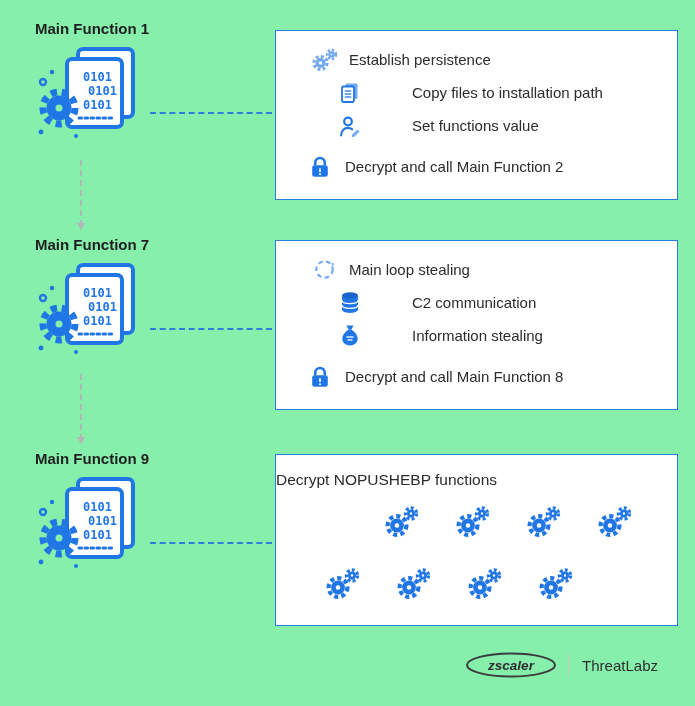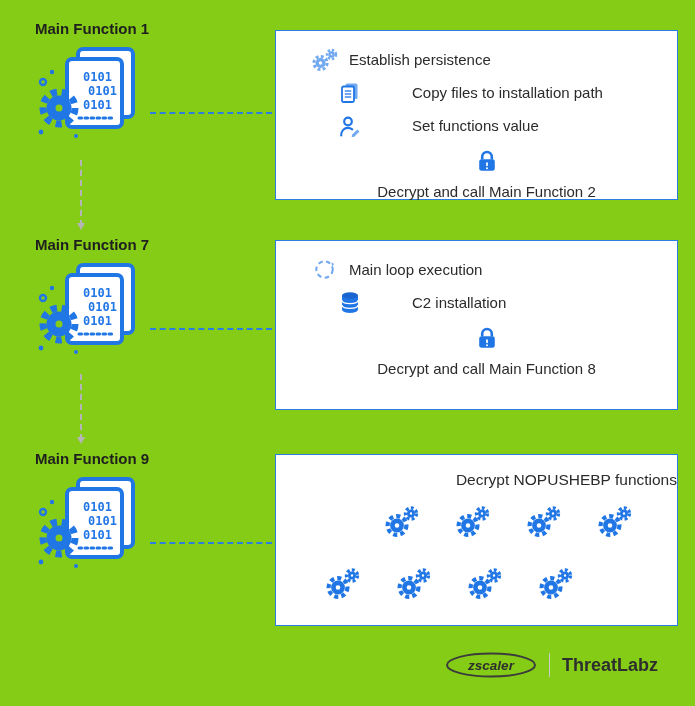--- a/index.html
+++ b/index.html
@@ -7,45 +7,45 @@
     --accent-light:#72a9f0;
     --accent-dark:#1a64cf;
     --box-border:#2b7de0;
     --text:#1f1f1f;
     --arrow-gray:#b5b5b5;
     --logo-gray:#333333;
   }
   *{box-sizing:border-box;}
   html,body{margin:0;padding:0;background:#fff;}
   .canvas{
-    position:relative;width:695px;height:706px;background:#84cc16;
+    position:relative;width:695px;height:706px;background:#86efac;
     font-family:"Liberation Sans",sans-serif;color:var(--text);overflow:hidden;
   }
   .sec-label{position:absolute;left:35px;font-size:15px;font-weight:bold;color:var(--text);}
   .code-icon-wrap{position:absolute;left:36px;width:108px;height:102px;text-decoration:underline;}
   .connector{position:absolute;left:150px;width:122px;border-top:2px dashed var(--box-border);height:0;}
   .varrow{position:absolute;left:80px;width:0;border-left:2px dashed var(--arrow-gray);}
   .varrow::after{
     content:"";position:absolute;left:-5.5px;bottom:-8px;width:0;height:0;
     border:4.5px solid transparent;border-top:7px solid var(--arrow-gray);
   }
   .box{
     position:absolute;left:275px;width:403px;background:#fff;
     border:1.5px solid var(--box-border);padding:12px 10px 0 30px;
   }
   .row{display:flex;align-items:center;gap:11px;height:33px;font-size:15px;color:#2b2b2b;}
   .row.indent{margin-left:30px;gap:48px;}
   .row.first{margin-left:4px;}
-  .row.lock-row{margin-top:8px;flex-direction:column;}
+  .row.lock-row{margin-top:8px;}
   .ric{display:inline-flex;align-items:center;justify-content:center;width:28px;}
-  .box3-title{margin-top:16px;text-align:right;font-size:15.5px;color:#2b2b2b;}
+  .box3-title{margin-top:16px;text-align:left;font-size:15.5px;color:#2b2b2b;}
   .gear-row{position:absolute;display:flex;gap:33px;}
   .footer{position:absolute;right:37px;top:652px;display:flex;align-items:center;gap:12px;}
   .footer-divider{width:1px;height:24px;background:#c9c9c9;}
-  .footer-product{font-size:18px;font-weight:bold;color:#2e2e2e;}
+  .footer-product{font-size:15px;font-weight:normal;color:#2e2e2e;}
   
   .sa{stroke:var(--accent);}
   .sal{stroke:var(--accent-light);}
   .fa{fill:var(--accent);}
   .fal{fill:var(--accent-light);}
   .fad{fill:var(--accent-dark);}
   .fw{fill:#fff;}
   .fn{fill:none;}
 </style>
 </head>
@@ -145,32 +145,43 @@
   <div class="varrow" style="top:374px;height:66px"></div>
 
   <div class="box" style="top:240px;height:170px">
     <div class="row first">
       <span class="ric">
         <svg width="25" height="25" viewBox="0 0 25 25">
           <circle cx="12.5" cy="12.5" r="8.2" class="fn sal" stroke-width="2.1" stroke-dasharray="4.6 3.4"></circle>
           <path d="M19.5 5.5 l2.8 1.4 -2.2 2.3 z" class="fal"></path>
         </svg>
       </span>
-      <span>Main loop execution</span>
+      <span>Main loop stealing</span>
     </div>
     <div class="row indent">
       <span class="ric">
         <svg width="22" height="23" viewBox="0 0 22 23">
           <path d="M3 4.5 v14 c0 2 3.6 3.4 8 3.4 s8-1.4 8-3.4 v-14 z" class="fa"></path>
           <ellipse cx="11" cy="4.5" rx="8" ry="3.2" class="fad"></ellipse>
           <path d="M3 9.3 c0 2 3.6 3.4 8 3.4 s8-1.4 8-3.4" fill="none" stroke="#fff" stroke-width="1.3"></path>
           <path d="M3 14 c0 2 3.6 3.4 8 3.4 s8-1.4 8-3.4" fill="none" stroke="#fff" stroke-width="1.3"></path>
         </svg>
       </span>
-      <span>C2 installation</span>
+      <span>C2 communication</span>
+    </div>
+    <div class="row indent">
+      <span class="ric">
+        <svg width="22" height="23" viewBox="0 0 22 23">
+          <path d="M7.5 1.5 h7 l-2.2 4.2 h-2.6 z" class="fa"></path>
+          <path d="M9.3 5.7 h3.4 c3.8 2.6 6 5.6 6 8.9 0 4.3 -3.4 6.9 -7.7 6.9 s-7.7 -2.6 -7.7 -6.9 c0 -3.3 2.2 -6.3 6 -8.9 z" class="fa"></path>
+          <path d="M7.5 13 h7" stroke="#fff" stroke-width="1.3" fill="none"></path>
+          <path d="M8.5 16 h5" stroke="#fff" stroke-width="1.3" fill="none"></path>
+        </svg>
+      </span>
+      <span>Information stealing</span>
     </div>
     <div class="row lock-row">
       <span class="ric">
         <svg width="20" height="22" viewBox="0 0 20 22">
           <path d="M5.2 9.5 V6.8 a4.8 4.8 0 0 1 9.6 0 V9.5" class="fn sa" stroke-width="2.6"></path>
           <rect x="2.2" y="9.2" width="15.6" height="11.6" rx="2.4" class="fa"></rect>
           <rect x="9.1" y="12.2" width="1.8" height="4" rx="0.9" fill="#fff"></rect>
           <circle cx="10" cy="18.2" r="1" fill="#fff"></circle>
         </svg>
       </span>

